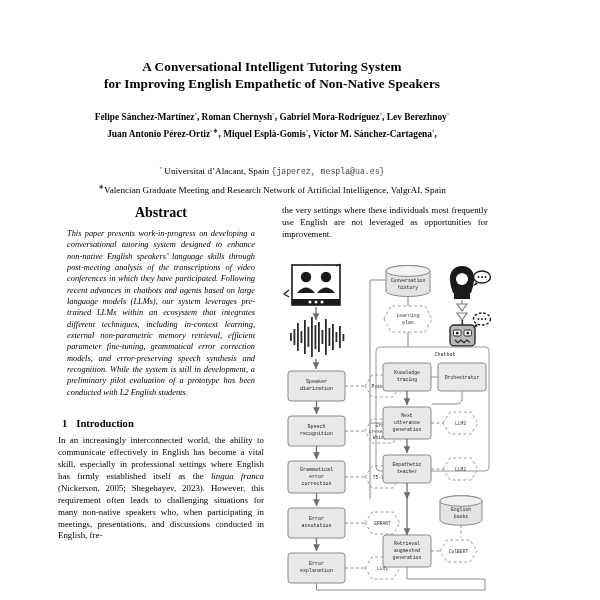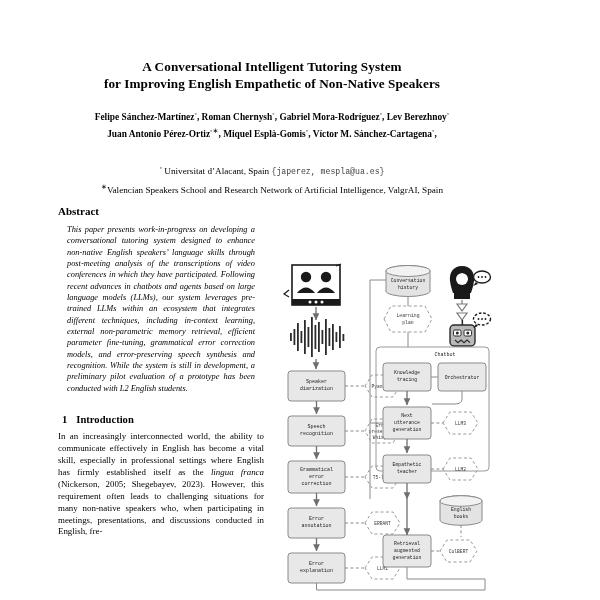--- a/index.html
+++ b/index.html
@@ -43,22 +43,23 @@
     position: absolute;
     top: 205px; left: 0;
     width: 600px; height: 395px;
     display: flex;
     gap: 18px;
     padding: 0 58px;
   }
   .col { width: 206px; position: relative; }
 
   .abs-head {
+    text-align: center;
     font-weight: bold;
-    font-size: 11px;
+    font-size: 14px;
     margin: 0 0 7px 0;
   }
   .abstract {
     font-size: 8.35px;
     line-height: 11.35px;
     text-align: justify;
     padding: 0 9px;
     hyphens: manual;
     font-style: italic;
   }
@@ -99,37 +100,38 @@
       <div>for Improving English Empathetic of Non-Native Speakers</div>
     </div>
 
     <div class="authors">
       <div><span>Felipe Sánchez-Martínez</span><sup>◦</sup><span>, Roman Chernysh</span><sup>◦</sup><span>, Gabriel Mora-Rodríguez</span><sup>◦</sup><span>, Lev Berezhnoy</span><sup>◦</sup></div>
       <div><span>Juan Antonio Pérez-Ortiz</span><sup>◦∗</sup><span>, Miquel Esplà-Gomis</span><sup>◦</sup><span>, Víctor M. Sánchez-Cartagena</span><sup>◦</sup><span>,</span></div>
     </div>
 
     <div class="affils">
       <div><sup>◦</sup> <span>Universitat d’Alacant, Spain</span> <span class="mono">{japerez, mespla@ua.es}</span></div>
-      <div><sup>∗</sup><span>Valencian Speakers School and Research Network of Artificial Intelligence, ValgrAI, Spain</span></div>
+      <div><sup>∗</sup><span>Valencian Graduate Meeting and Research Network of Artificial Intelligence, ValgrAI, Spain</span></div>
     </div>
   </div>
 
   <div class="columns">
 
     <div class="col">
       <div class="abs-head">Abstract</div>
       <div class="abstract">This paper presents work-in-progress on developing a conversational tutoring system designed to enhance non-native English speakers’ language skills through post-meeting analysis of the transcriptions of video conferences in which they have participated. Following recent advances in chatbots and agents based on large language models (LLMs), our system leverages pre-trained LLMs within an ecosystem that integrates different techniques, including in-context learning, external non-parametric memory retrieval, efficient parameter fine-tuning, grammatical error correction models, and error-preserving speech synthesis and recognition. While the system is still in development, a preliminary pilot evaluation of a prototype has been conducted with L2 English students.</div>
 
       <div class="sec-head">
         <span class="num">1</span><span>Introduction</span>
       </div>
       <div class="body-text"><span>In an increasingly interconnected world, the ability to communicate effectively in English has become a vital skill, especially in professional settings where English has firmly established itself as the </span><i>lingua franca</i><span> (Nickerson, 2005; Shegebayev, 2023). However, this requirement often leads to challenging situations for many non-native speakers who, when participating in meetings, presentations, and discussions conducted in English, fre-</span></div>
     </div>
 
     <div class="col">
+      <div class="rcol-text">the very settings where these individuals most frequently use English are not leveraged as opportunities for improvement.</div>
 
       <div class="figure">
         <svg class="fig-svg" width="212" height="330" viewBox="0 0 212 330">
           <defs>
             <marker id="ah" markerWidth="7" markerHeight="7" refX="5.2" refY="2.6" orient="auto">
               <path d="M0,0 L5.4,2.6 L0,5.2 z" fill="#6e6e6e"></path>
             </marker>
             <marker id="ahs" markerWidth="6" markerHeight="6" refX="4.6" refY="2.2" orient="auto">
               <path d="M0,0 L4.6,2.2 L0,4.4 z" fill="#6e6e6e"></path>
             </marker>

